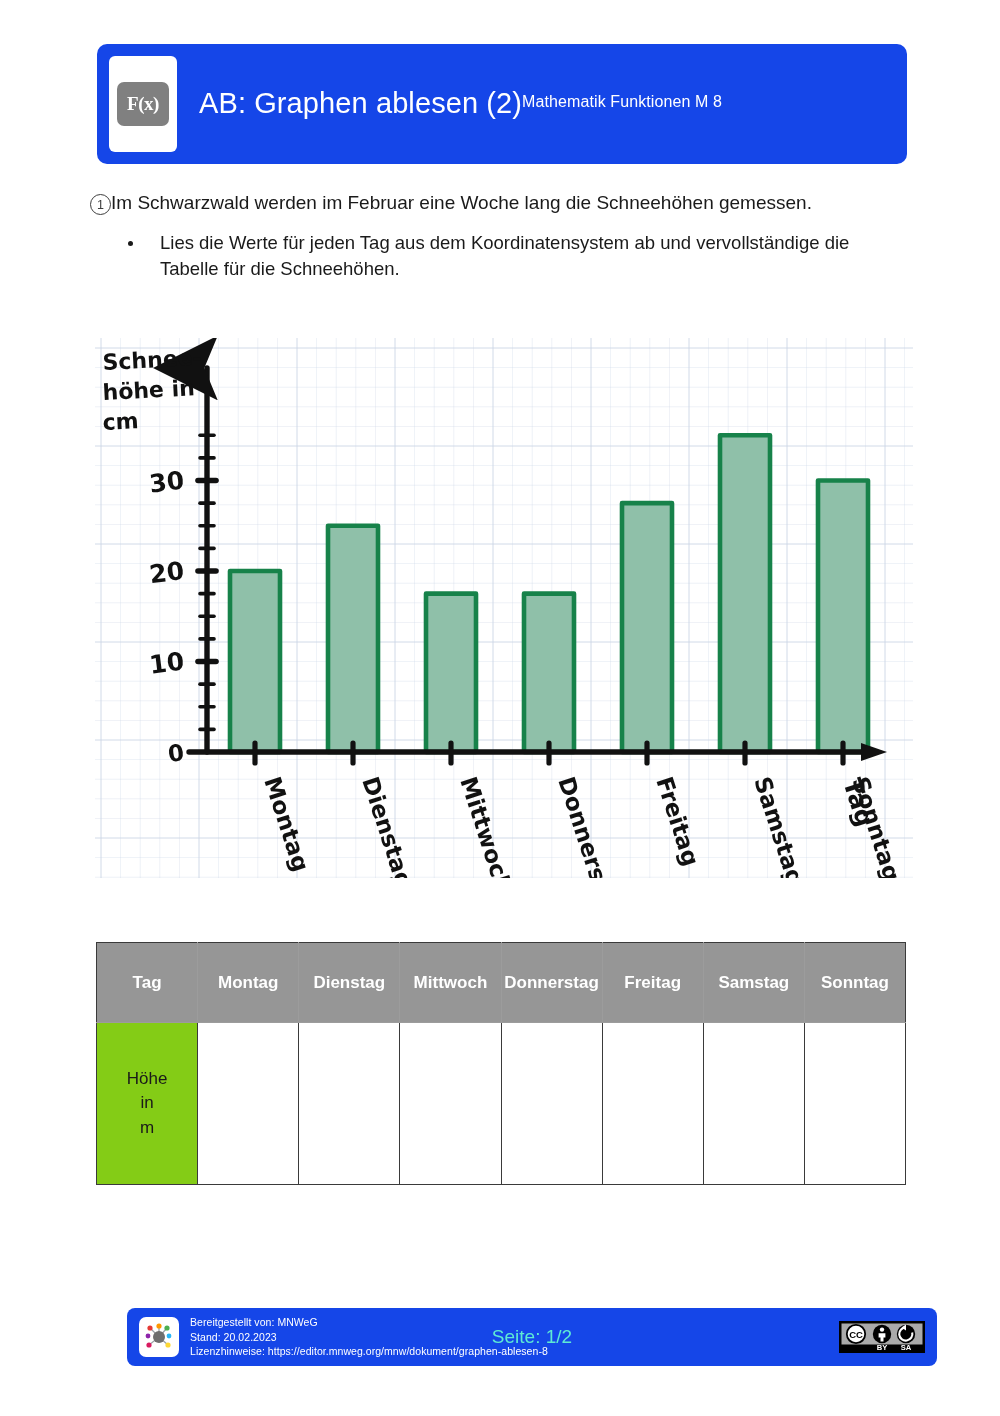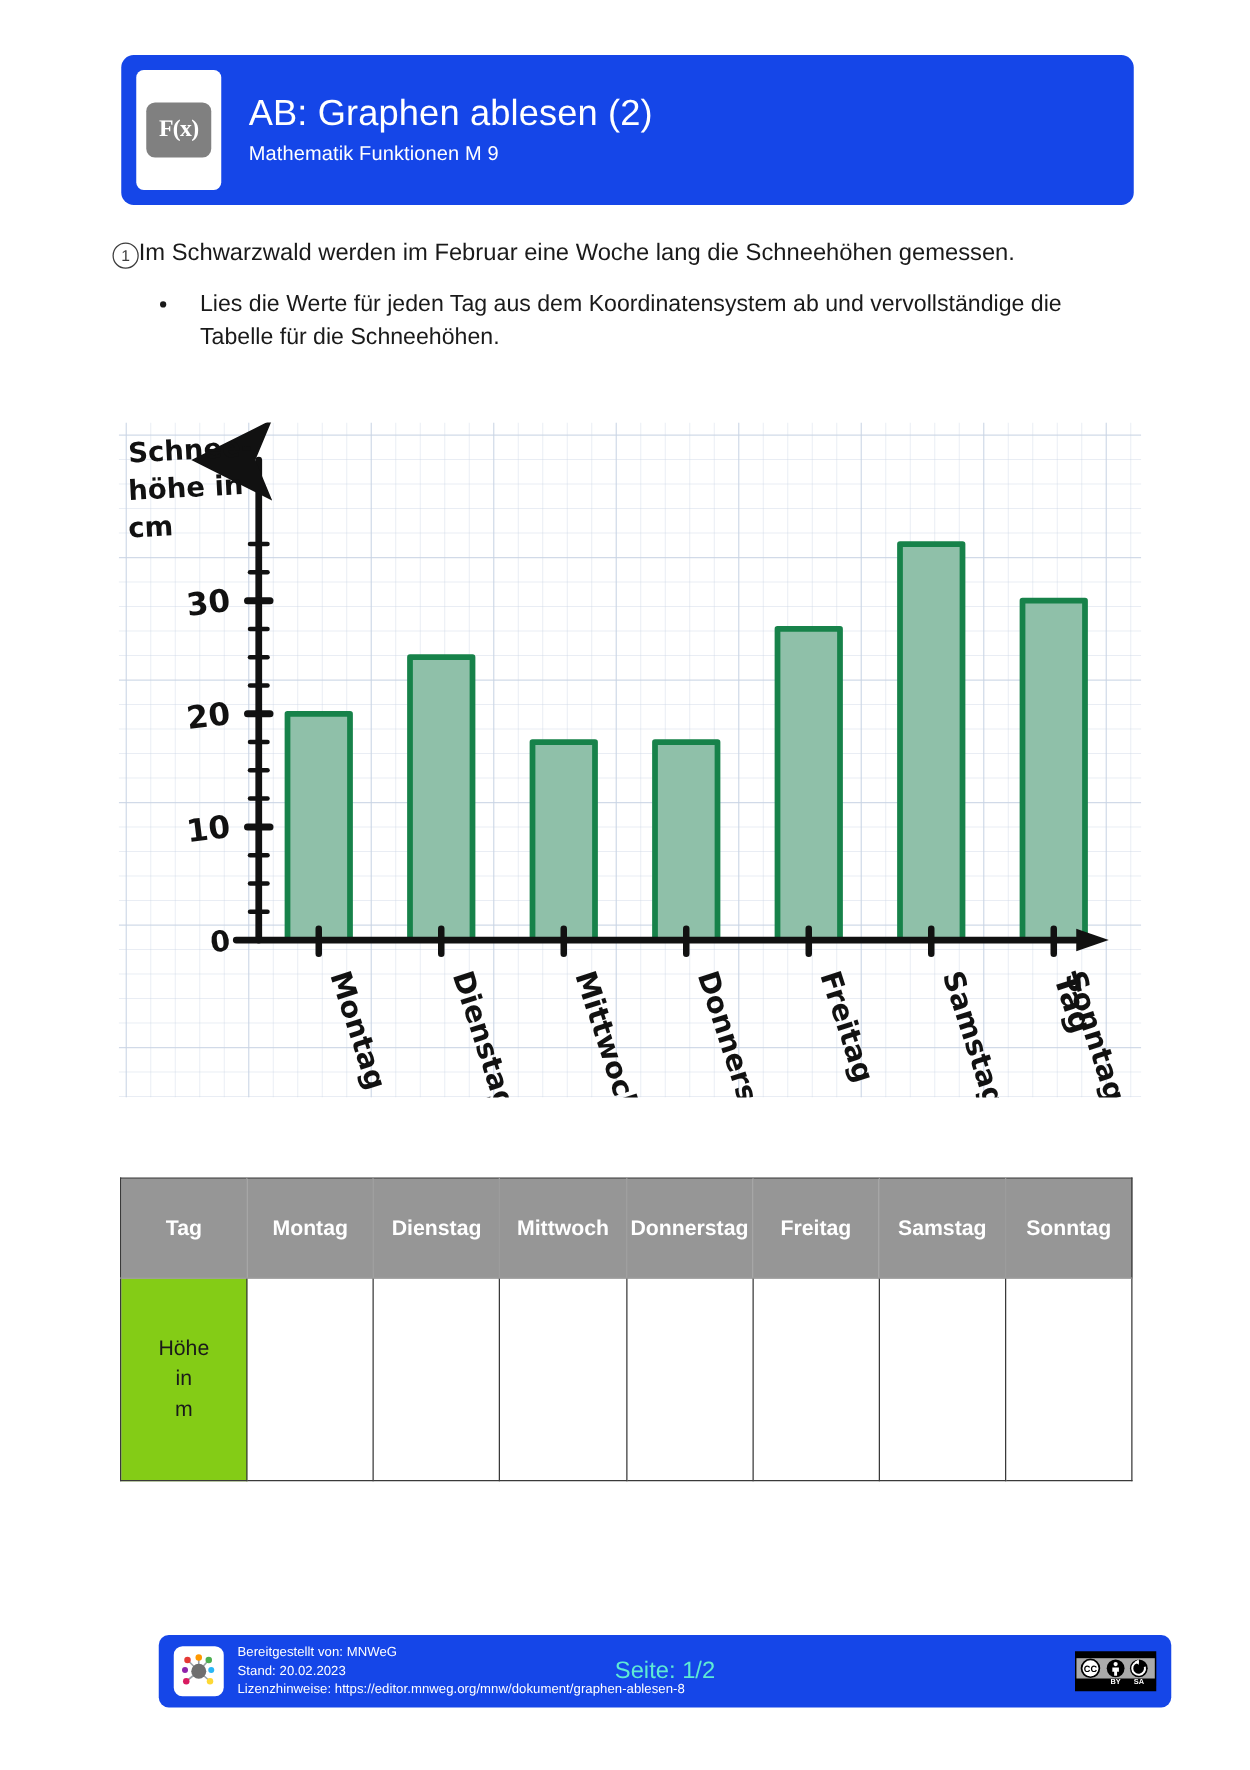--- a/index.html
+++ b/index.html
@@ -51,21 +51,20 @@
     justify-content: center;
     color: #ffffff;
     font-family: "Liberation Serif", serif;
     font-weight: bold;
     font-size: 19px;
     letter-spacing: -0.5px;
   }
   .header-texts {
     margin-left: 22px;
     display: flex;
-    flex-direction: column;
     justify-content: center;
   }
   .header-title {
     color: #ffffff;
     font-size: 29px;
     font-weight: 400;
     line-height: 1.15;
     letter-spacing: 0.1px;
   }
   .header-subtitle {
@@ -226,39 +225,39 @@
     left: 0;
     right: 0;
     text-align: center;
     color: #5eead4;
     font-size: 19px;
     pointer-events: none;
   }
   .footer-cc {
     margin-left: auto;
     flex: 0 0 auto;
-    width: 65px;
+    width: 86px;
     height: 32px;
     background: #000000;
     display: flex;
     align-items: center;
     justify-content: center;
     z-index: 2;
   }
 </style>
 </head>
 <body>
 
 <div class="header-banner">
   <div class="header-icon-card">
     <div class="header-icon-inner">F(x)</div>
   </div>
   <div class="header-texts">
     <div class="header-title">AB: Graphen ablesen (2)</div>
-    <div class="header-subtitle">Mathematik Funktionen M 9</div>
+    <div class="header-subtitle">Mathematik Funktionen M 8</div>
   </div>
 </div>
 
 <div class="task-block">
   <div class="task-row">
     <div class="task-number">1</div>
     <div class="task-text">Im Schwarzwald werden im Februar eine Woche lang die Schneehöhen gemessen.</div>
   </div>
   <div class="task-bullets">
     <div class="bullet-dot"></div>

